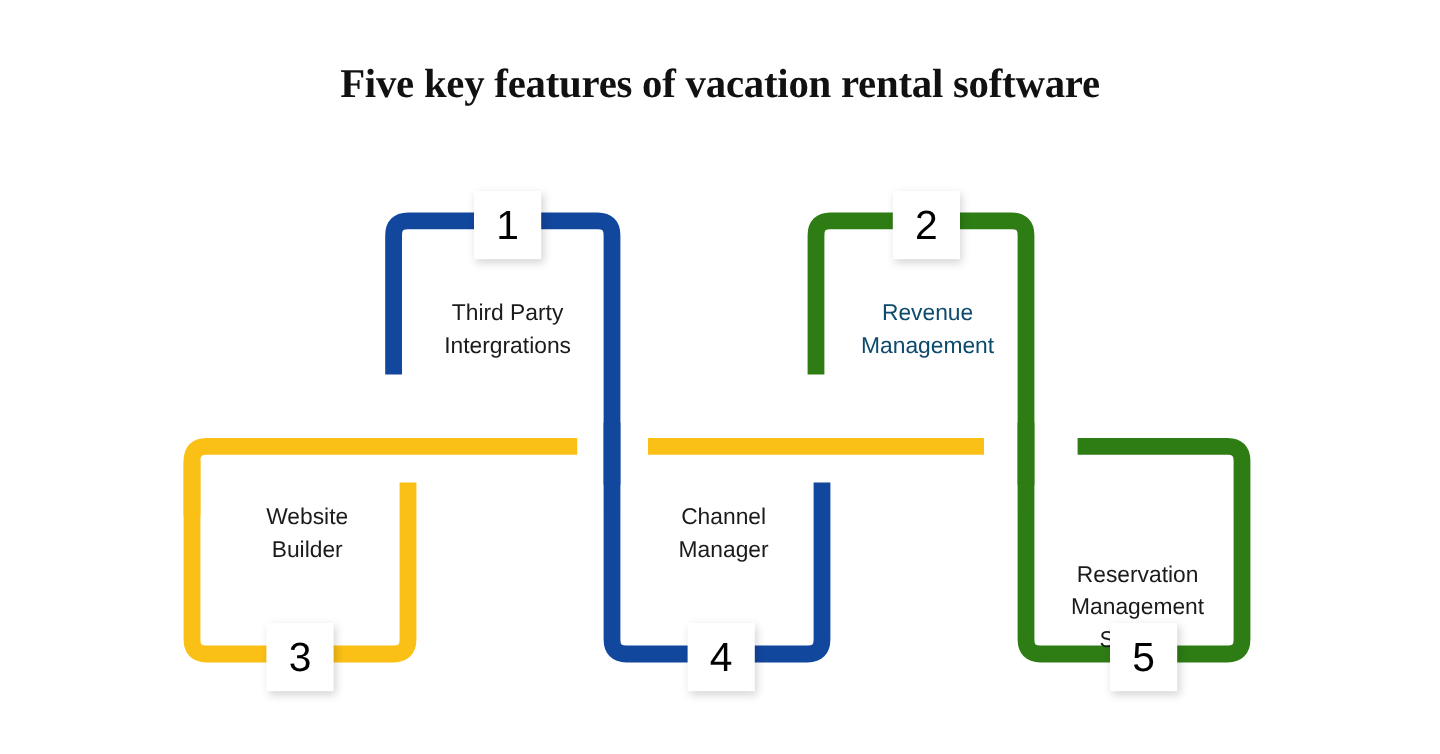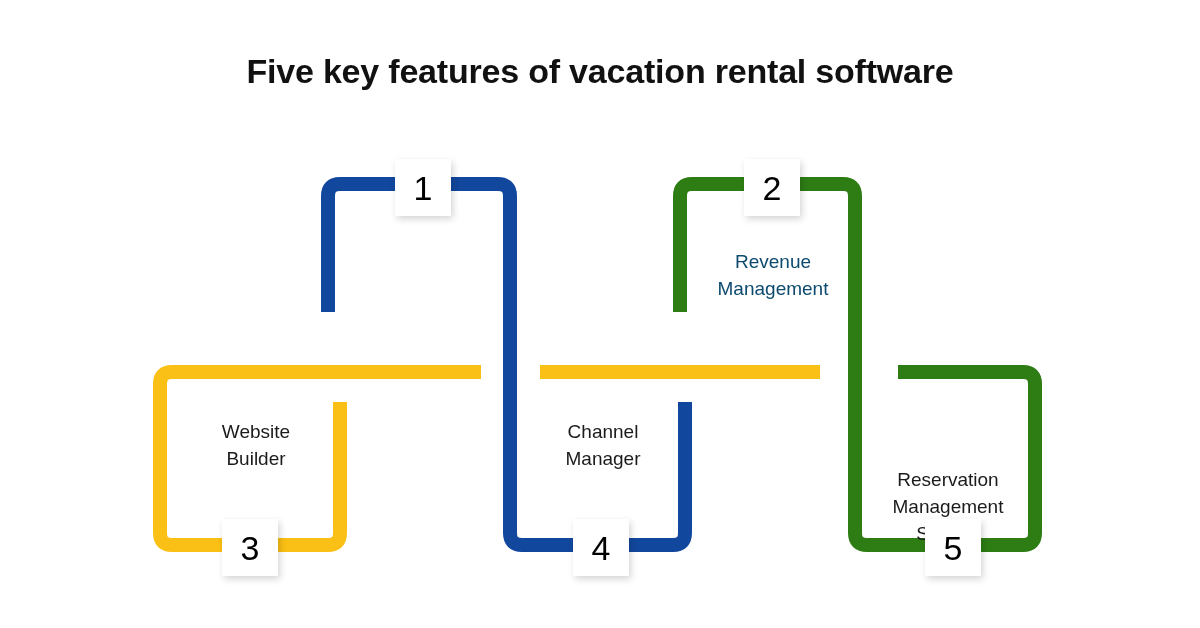--- a/index.html
+++ b/index.html
@@ -18,21 +18,21 @@
     width: 1200px;
     height: 628px;
     background: #ffffff;
   }
   .title {
     position: absolute;
     left: 0;
     top: 52px;
     width: 1200px;
     text-align: center;
-    font-family: Liberation Sans, sans-serif;
+    font-family: Liberation Serif, serif;
     font-size: 34px;
     font-weight: 700;
     color: #111111;
     letter-spacing: -0.2px;
     white-space: nowrap;
   }
   svg.paths {
     position: absolute;
     left: 0;
     top: 0;
@@ -83,20 +83,22 @@
     <path d="M 540 372 L 820 372" fill="none" stroke="#FBC015" stroke-width="14" stroke-linecap="butt"></path>
 
     <path d="M 160 384 L 160 533 Q 160 545 172 545 L 328 545 Q 340 545 340 533 L 340 402" fill="none" stroke="#FBC015" stroke-width="14" stroke-linecap="butt"></path>
 
     <path d="M 510 352 L 510 533 Q 510 545 522 545 L 673 545 Q 685 545 685 533 L 685 402" fill="none" stroke="#12479E" stroke-width="14" stroke-linecap="butt"></path>
 
     <path d="M 855 352 L 855 533 Q 855 545 867 545 L 1023 545 Q 1035 545 1035 533 L 1035 384 Q 1035 372 1023 372 L 898 372" fill="none" stroke="#2E7D14" stroke-width="14" stroke-linecap="butt"></path>
 
   </svg>
 
+  <div class="node-label" style="left: 333px; top: 248px; width: 180px; color: rgb(27, 27, 27);">Third Party
+Intergrations</div>
 
   <div class="node-label" style="left: 683px; top: 248px; width: 180px; color: #0c4a6e;">Revenue
 Management</div>
 
   <div class="node-label" style="left: 166px; top: 418px; width: 180px; color: rgb(27, 27, 27);">Website
 Builder</div>
 
   <div class="node-label" style="left: 513px; top: 418px; width: 180px; color: rgb(27, 27, 27);">Channel
 Manager</div>
 

